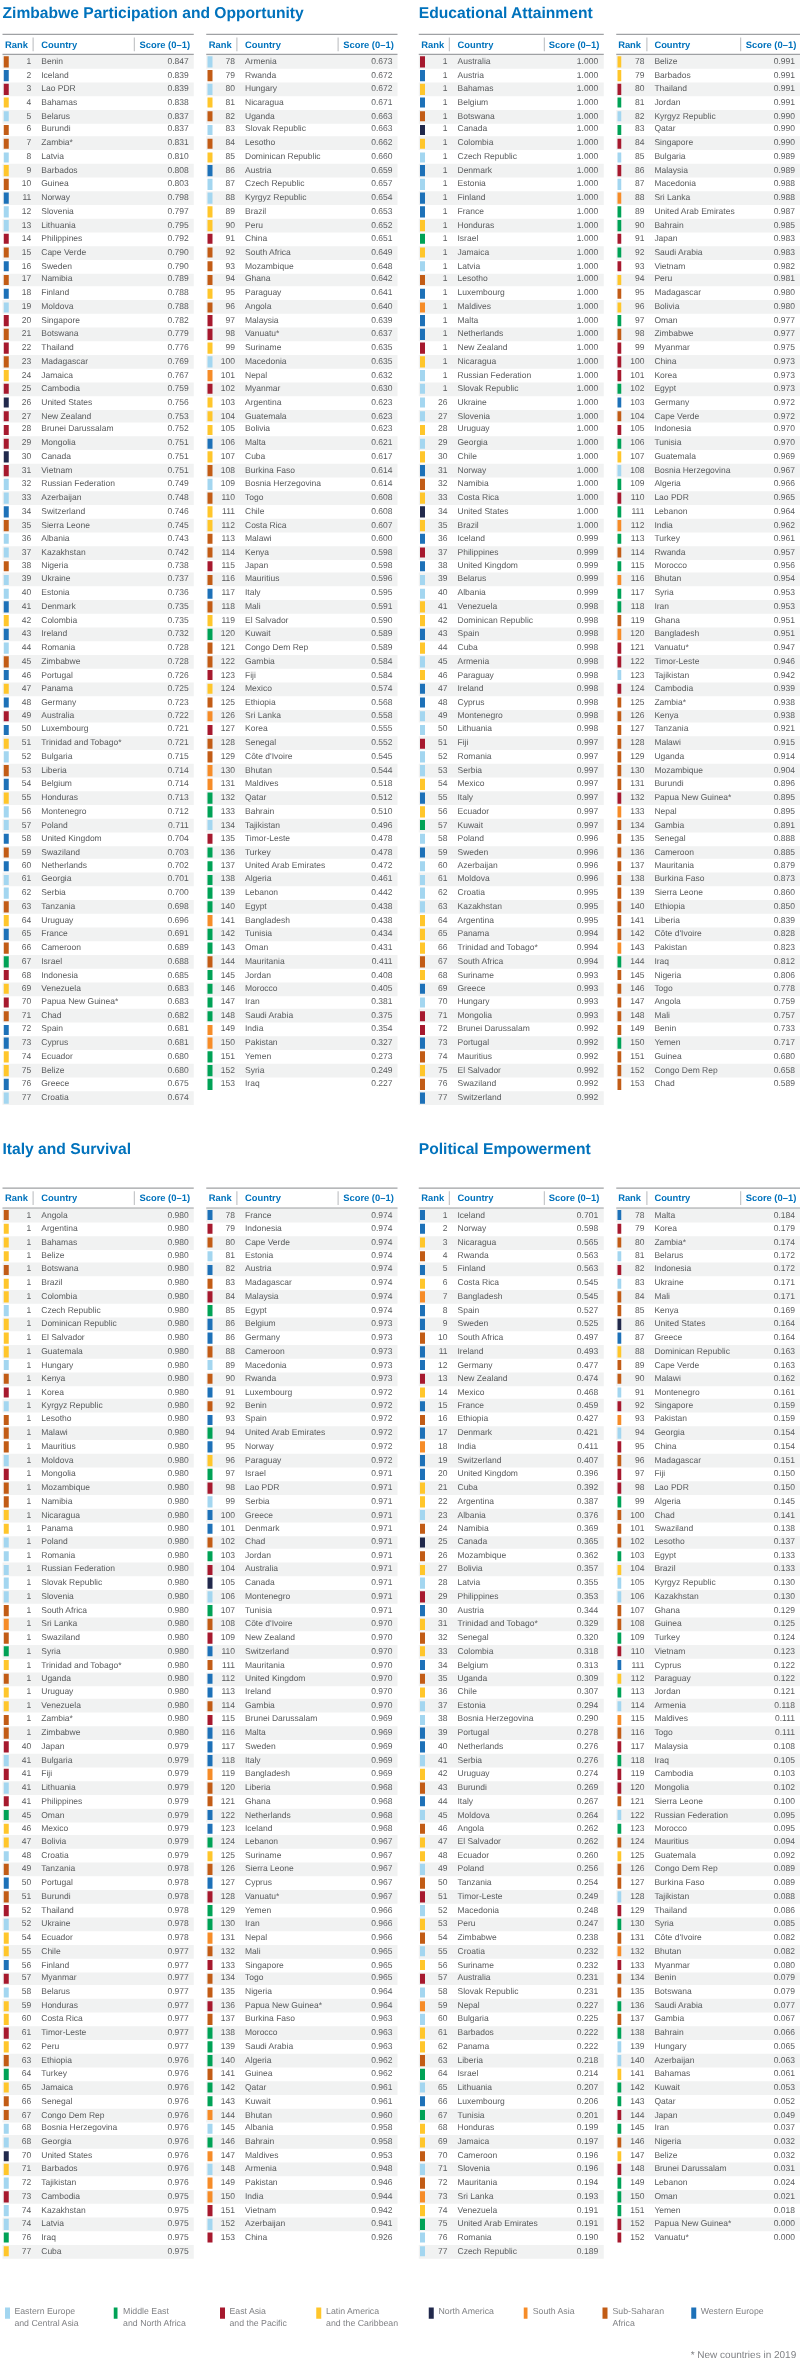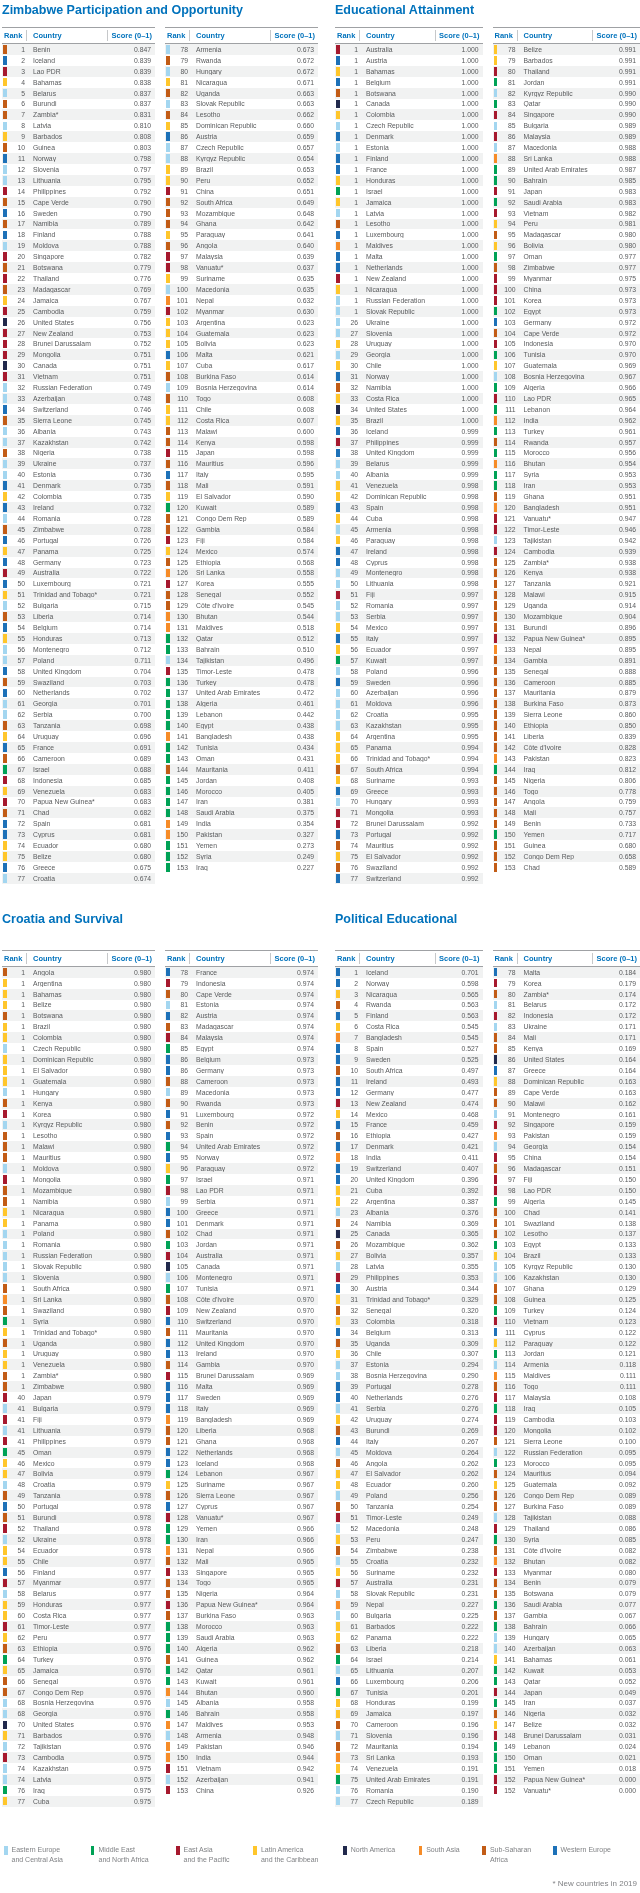--- a/index.html
+++ b/index.html
@@ -1924,21 +1924,21 @@
               <span class="c-country">Chad</span>
               <span class="c-score">0.589</span>
             </div>
           </div>
       </div>
     </div>
   </div>
 
   <div class="band band2" style="margin-top:29px">
     <div class="section">
-      <h2 class="section-title">Croatia and Survival</h2>
+      <h2 class="section-title">Italy and Survival</h2>
       <div class="cols">
         <div class="tcol">
             <div class="thead">
               <span class="h-rank">Rank</span>
               <span class="h-country">Country</span>
               <span class="h-score">Score (0–1)</span>
             </div>
             <div class="trow alt">
               <span class="dot" style="background: rgb(194, 92, 22);"></span>
               <span class="c-rank">1</span>
@@ -2861,21 +2861,21 @@
             <div class="trow">
               <span class="dot" style="background: rgb(166, 25, 46);"></span>
               <span class="c-rank">153</span>
               <span class="c-country">China</span>
               <span class="c-score">0.926</span>
             </div>
           </div>
       </div>
     </div>
     <div class="section">
-      <h2 class="section-title">Political Educational</h2>
+      <h2 class="section-title">Political Empowerment</h2>
       <div class="cols">
         <div class="tcol">
             <div class="thead">
               <span class="h-rank">Rank</span>
               <span class="h-country">Country</span>
               <span class="h-score">Score (0–1)</span>
             </div>
             <div class="trow alt">
               <span class="dot" style="background: rgb(29, 113, 184);"></span>
               <span class="c-rank">1</span>

